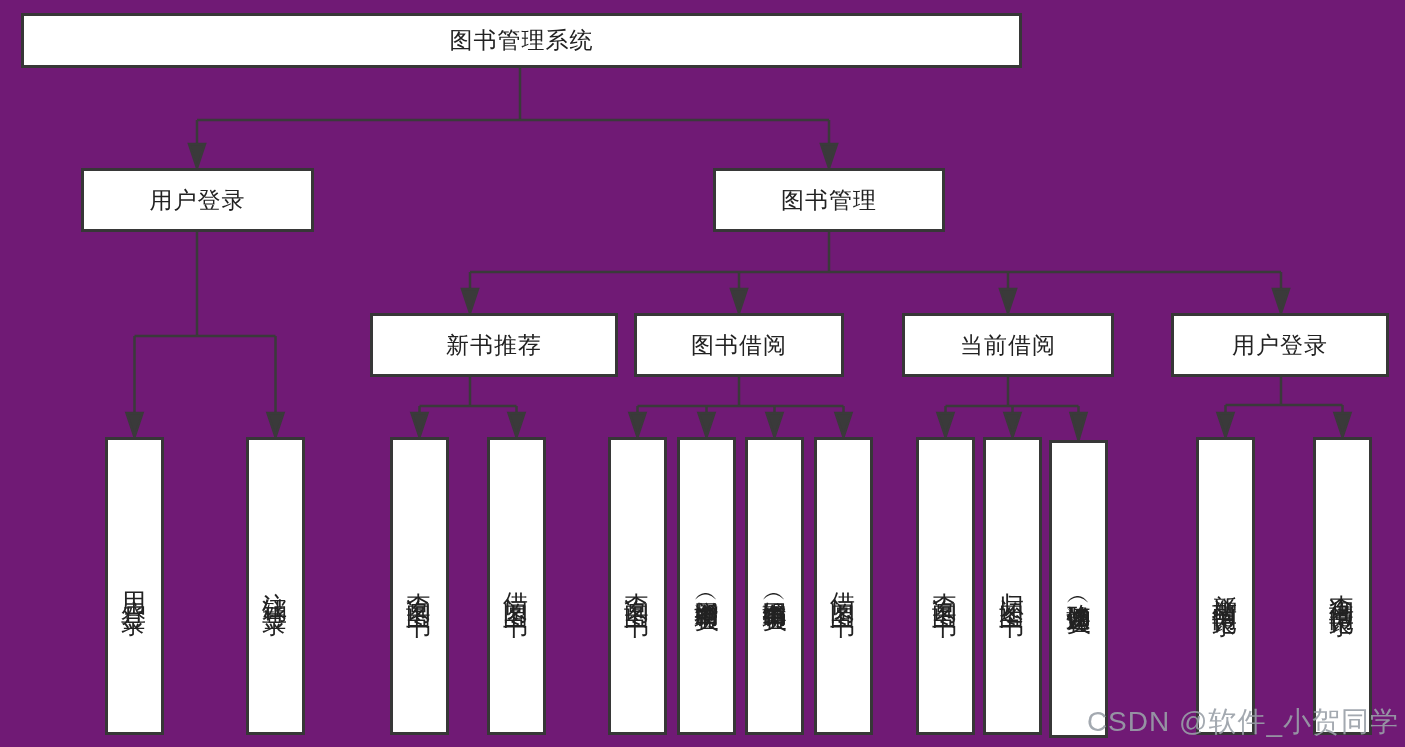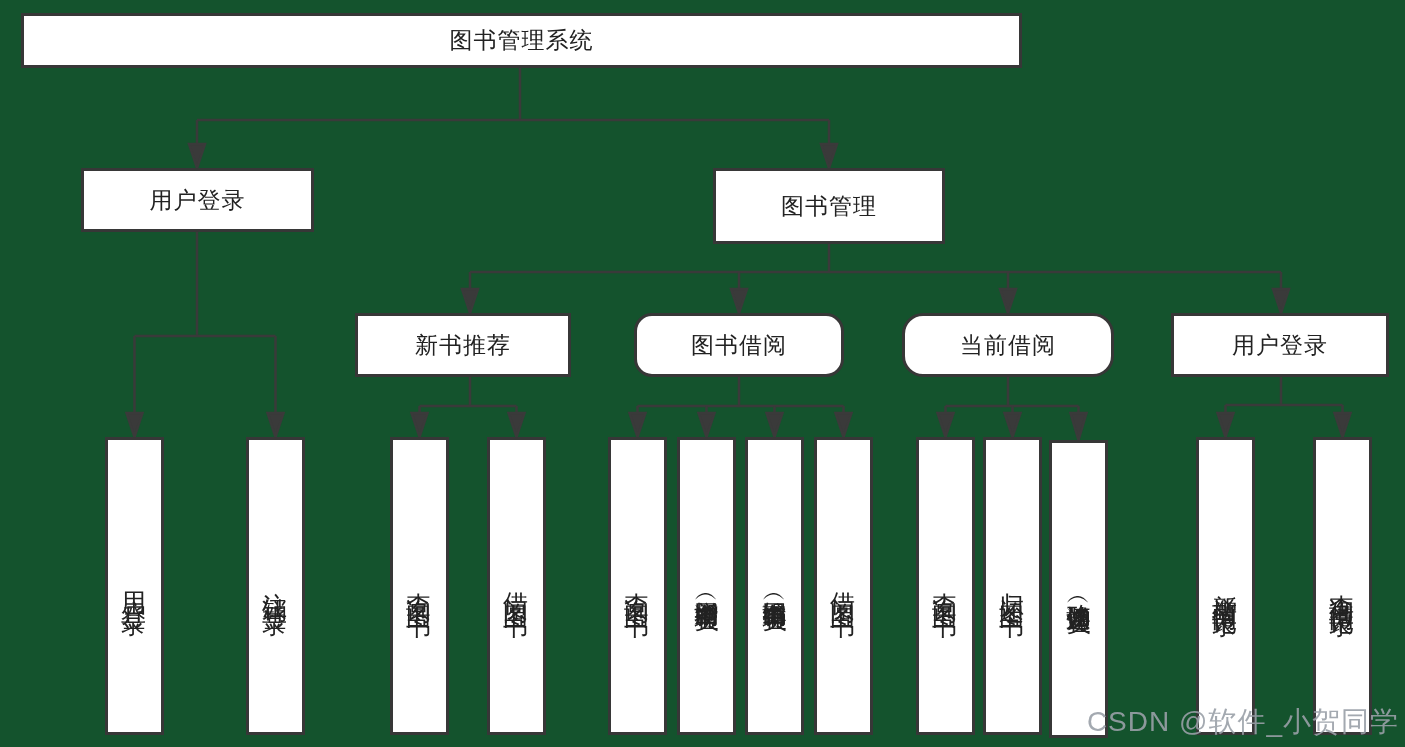--- a/index.html
+++ b/index.html
@@ -5,21 +5,21 @@
   html, body {
     margin: 0; padding: 0;
     width: 1405px; height: 747px;
     background: #ffffff;
     font-family: "Liberation Sans", "DejaVu Sans", sans-serif;
     overflow: hidden;
   }
   .canvas {
     position: relative;
     width: 1405px; height: 747px;
-    background: #14532d;
+    background: #701a75;
   }
   svg.wires {
     position: absolute; left: 0; top: 0;
     width: 1405px; height: 747px;
   }
   .box {
     position: absolute;
     background: #ffffff;
     border: 3px solid #373737;
     box-sizing: border-box;
@@ -28,25 +28,25 @@
     justify-content: center;
     color: #222222;
   }
   .hlabel {
     font-size: 23px;
     letter-spacing: 1px;
     white-space: nowrap;
   }
   .root  { left: 21px;  top: 13px;  width: 1001px; height: 55px; }
   .l2a   { left: 81px;  top: 168px; width: 233px;  height: 64px; }
-  .l2b   { left: 713px; top: 168px; width: 232px;  height: 76px; }
+  .l2b   { left: 713px; top: 168px; width: 232px;  height: 64px; }
   .l3    { top: 313px;  height: 64px; }
-  .l3a   { left: 355px;  width: 216px; }
-  .l3b   { left: 634px;  width: 210px; border-radius: 18px; }
-  .l3c   { left: 902px;  width: 212px; border-radius: 21px; }
+  .l3a   { left: 370px;  width: 248px; }
+  .l3b   { left: 634px;  width: 210px; }
+  .l3c   { left: 902px;  width: 212px; }
   .l3d   { left: 1171px; width: 218px; }
   .leaf  { top: 437px; height: 298px; width: 59px; }
   .vtext {
     writing-mode: vertical-rl;
     text-orientation: mixed;
     font-size: 25px;
     letter-spacing: 7px;
     color: #222222;
     white-space: nowrap;
   }

